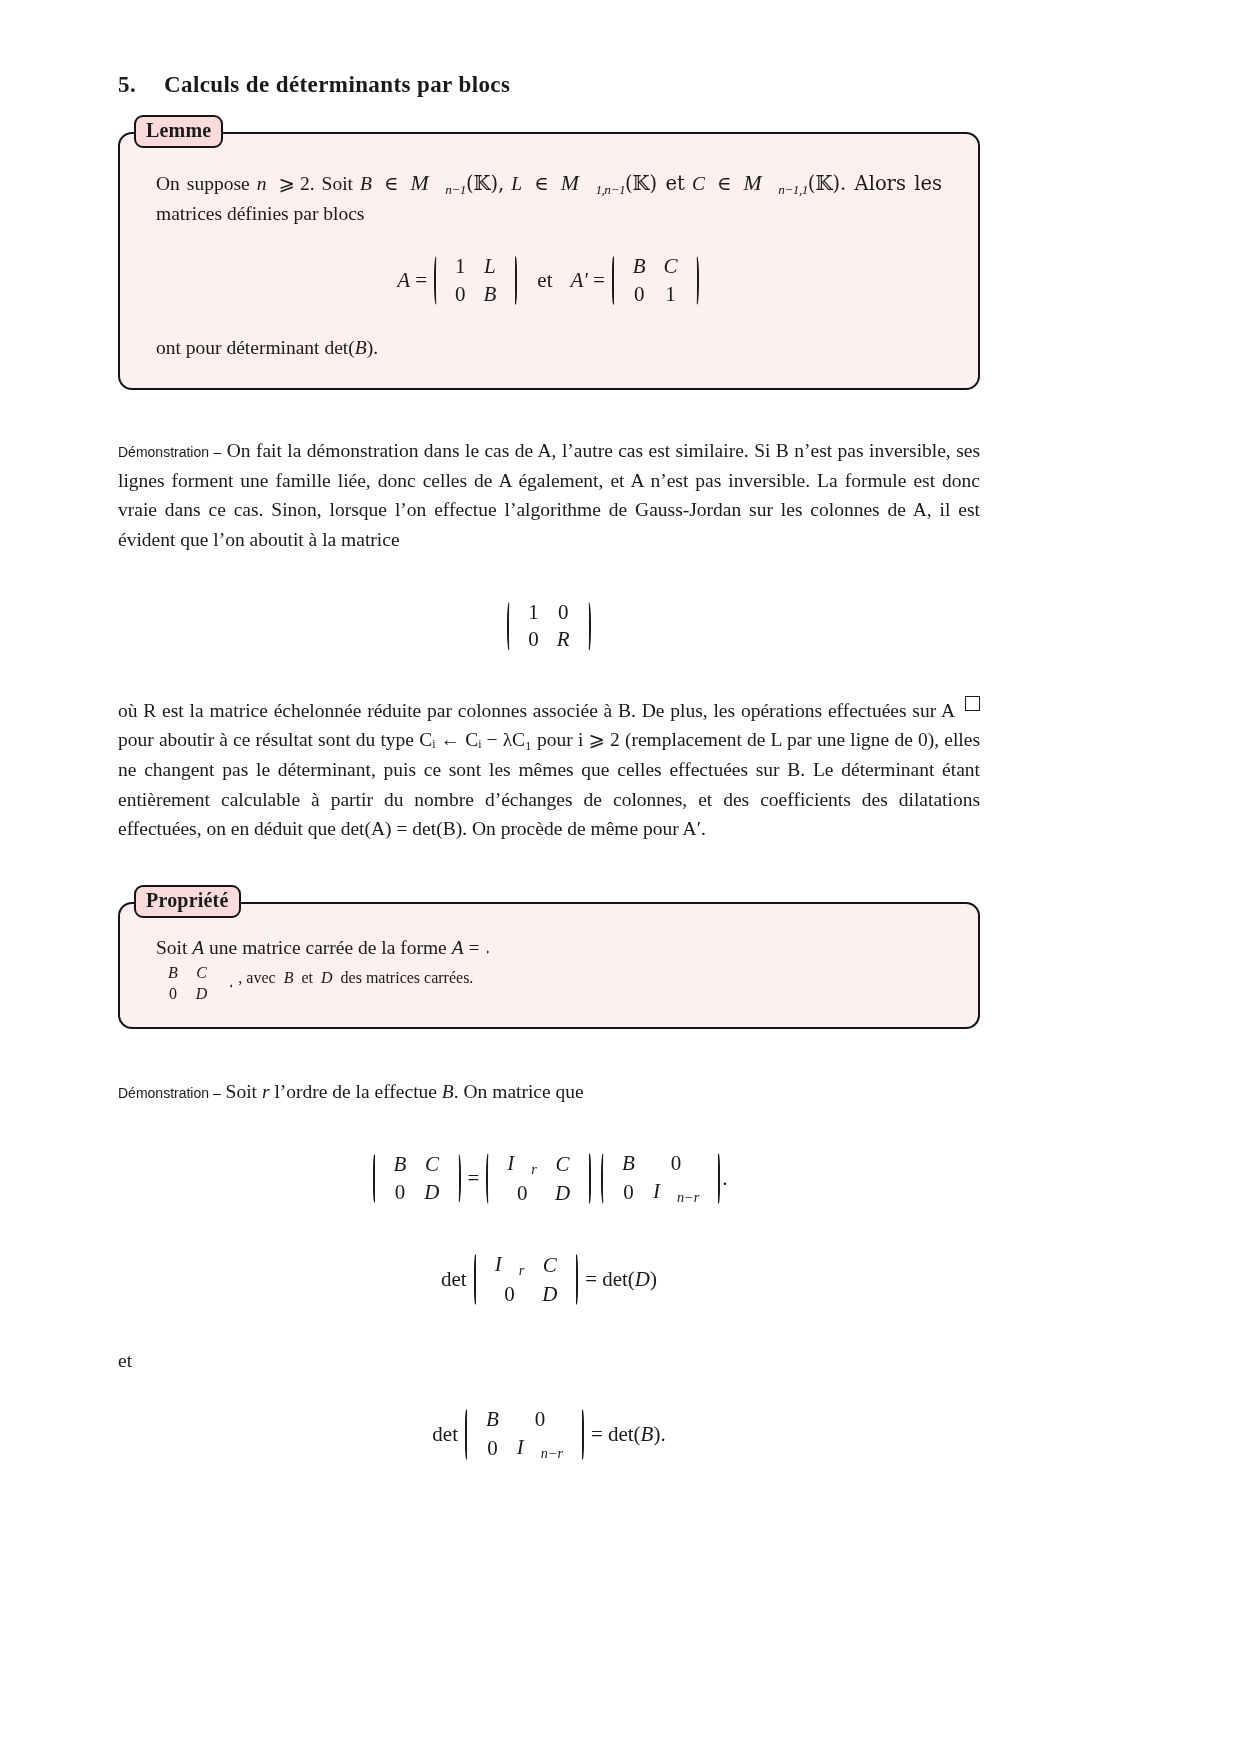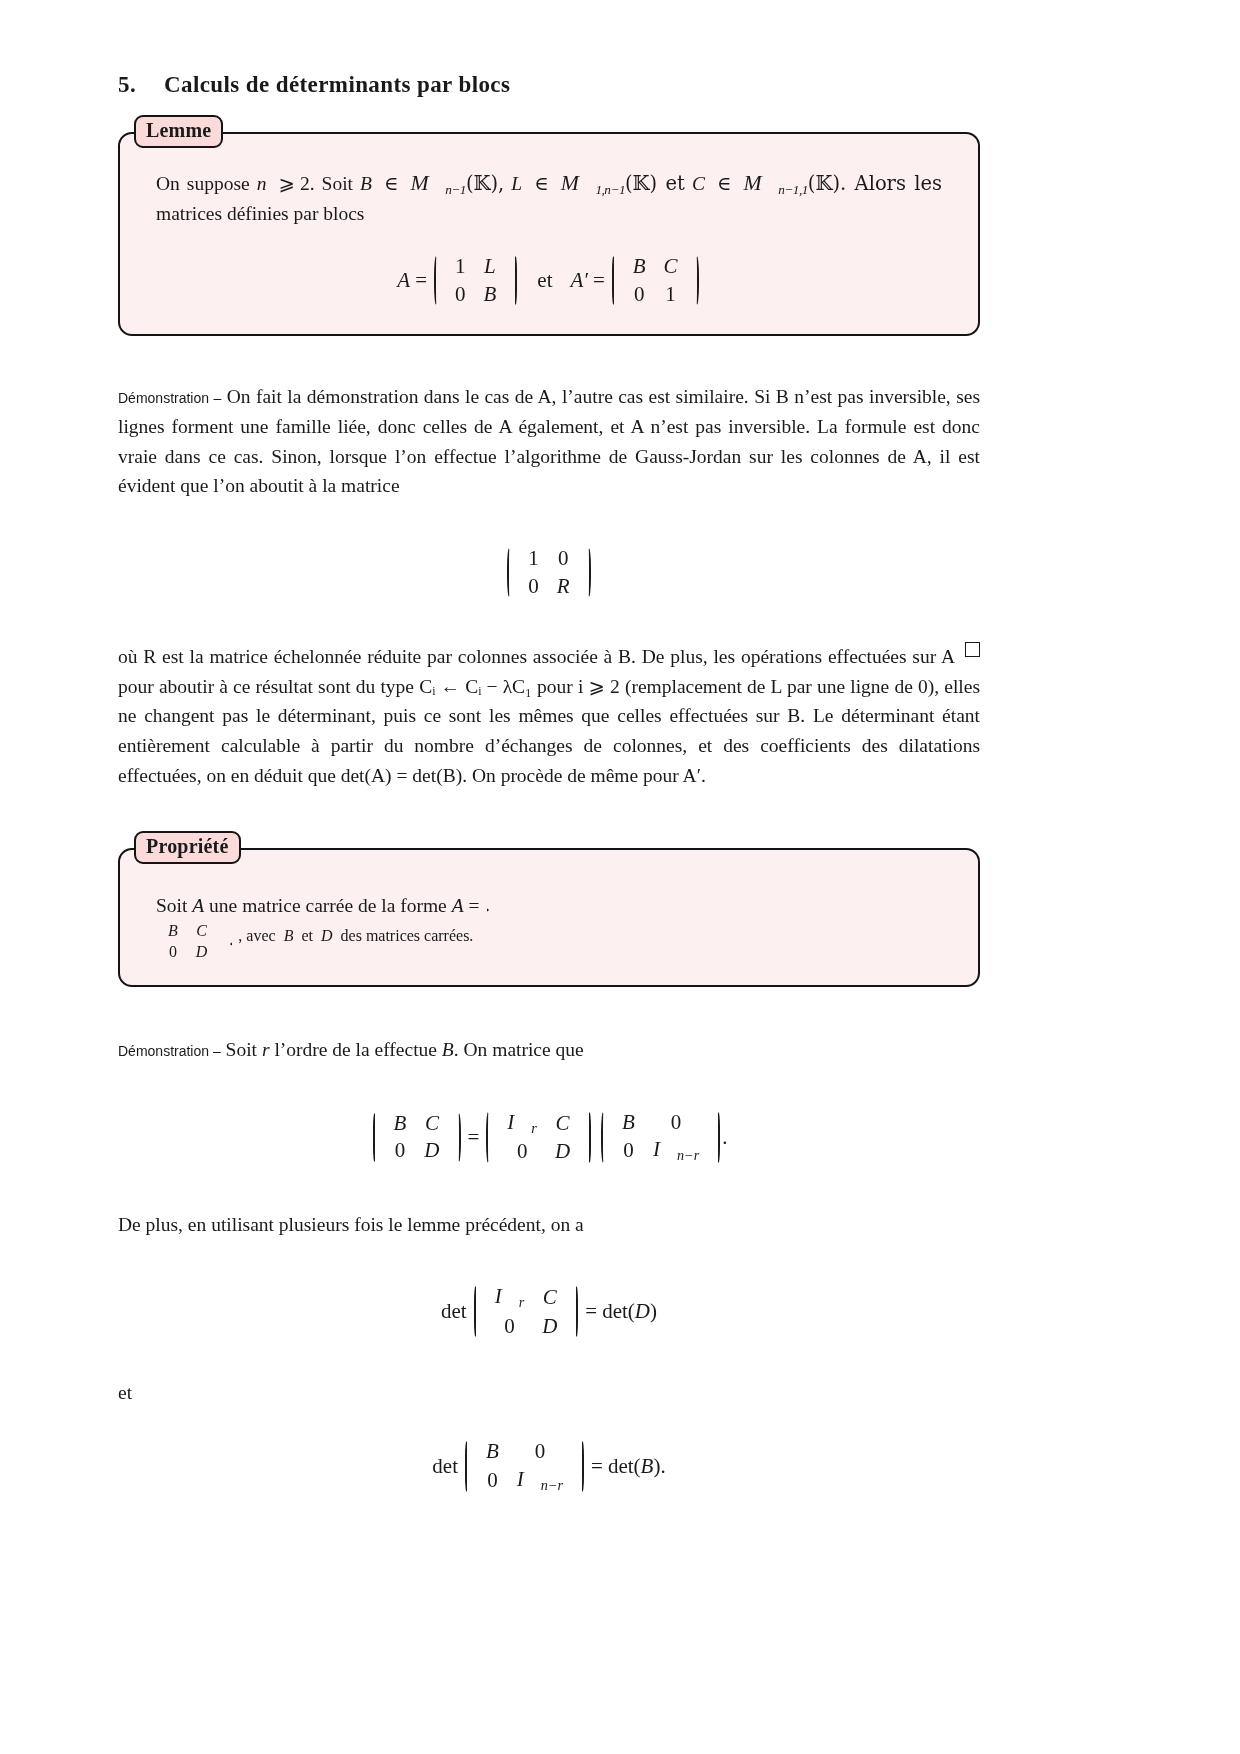--- a/index.html
+++ b/index.html
@@ -222,20 +222,23 @@
           <tr>
             <td class="mn">0</td>
             <td class="mn">1</td>
           </tr>
         </tbody>
           </table>
         <span class="paren right"></span>
       </span>
     </div>
 
+    <p style="margin-top:26px;">
+      <span>ont pour déterminant det(</span><span class="mi">B</span><span>).</span>
+    </p>
   </div>
 
   <div class="para-block" style="margin-top:46px;">
     <p class="body-para">
       <span class="demo-label">Démonstration –</span><span> On fait la démonstration dans le cas de A, l’autre cas est similaire. Si B n’est pas inversible, ses lignes forment une famille liée, donc celles de A également, et A n’est pas inversible. La formule est donc vraie dans ce cas. Sinon, lorsque l’on effectue l’algorithme de Gauss-Jordan sur les colonnes de A, il est évident que l’on aboutit à la matrice</span>
     </p>
   </div>
 
   <div class="display-eq spaced">
     <span class="paren-wrap">
@@ -255,21 +258,21 @@
       <span class="paren right"></span>
     </span>
   </div>
 
   <div class="para-block" style="margin-top:42px;">
     <p class="body-para">
       <span class="qed"><span class="qed-box"></span></span><span>où R est la matrice échelonnée réduite par colonnes associée à B. De plus, les opérations effectuées sur A pour aboutir à ce résultat sont du type Cᵢ ← Cᵢ − λC₁ pour i ⩾ 2 (remplacement de L par une ligne de 0), elles ne changent pas le déterminant, puis ce sont les mêmes que celles effectuées sur B. Le déterminant étant entièrement calculable à partir du nombre d’échanges de colonnes, et des coefficients des dilatations effectuées, on en déduit que det(A) = det(B). On procède de même pour A′.</span>
     </p>
   </div>
 
-  <div class="callout" style="margin-top:58px; padding-top:42px; padding-bottom:22px;">
+  <div class="callout" style="margin-top:58px; padding-top:30px; padding-bottom:22px;">
     <div class="callout-title">Propriété</div>
 
     <p style="display:flex;align-items:center;flex-wrap:wrap;">
       <span>Soit</span>&nbsp;
       <span class="mi">A</span>&nbsp;
       <span>une matrice carrée de la forme</span>&nbsp;
       <span class="mi">A</span>
       <span class="mo">=</span>
       <span class="paren-wrap inline-mat">
         <span class="paren left"></span>
@@ -349,23 +352,20 @@
           <td class="mn">0</td>
           <td class="mi"><span>I</span><span class="sub">n−r</span></td>
         </tr>
       </tbody>
         </table>
       <span class="paren right"></span>
     </span>
     <span>.</span>
   </div>
 
-  <div class="para-block" style="margin-top:44px;">
-    <p class="body-para">De plus, en utilisant plusieurs fois le lemme précédent, on a</p>
-  </div>
 
   <div class="display-eq spaced">
     <span class="det-label">det</span>
     <span class="paren-wrap">
       <span class="paren left"></span>
       <table class="mtable">
           <tbody>
         <tr>
           <td class="mi"><span>I</span><span class="sub">r</span></td>
           <td class="mi">C</td>

